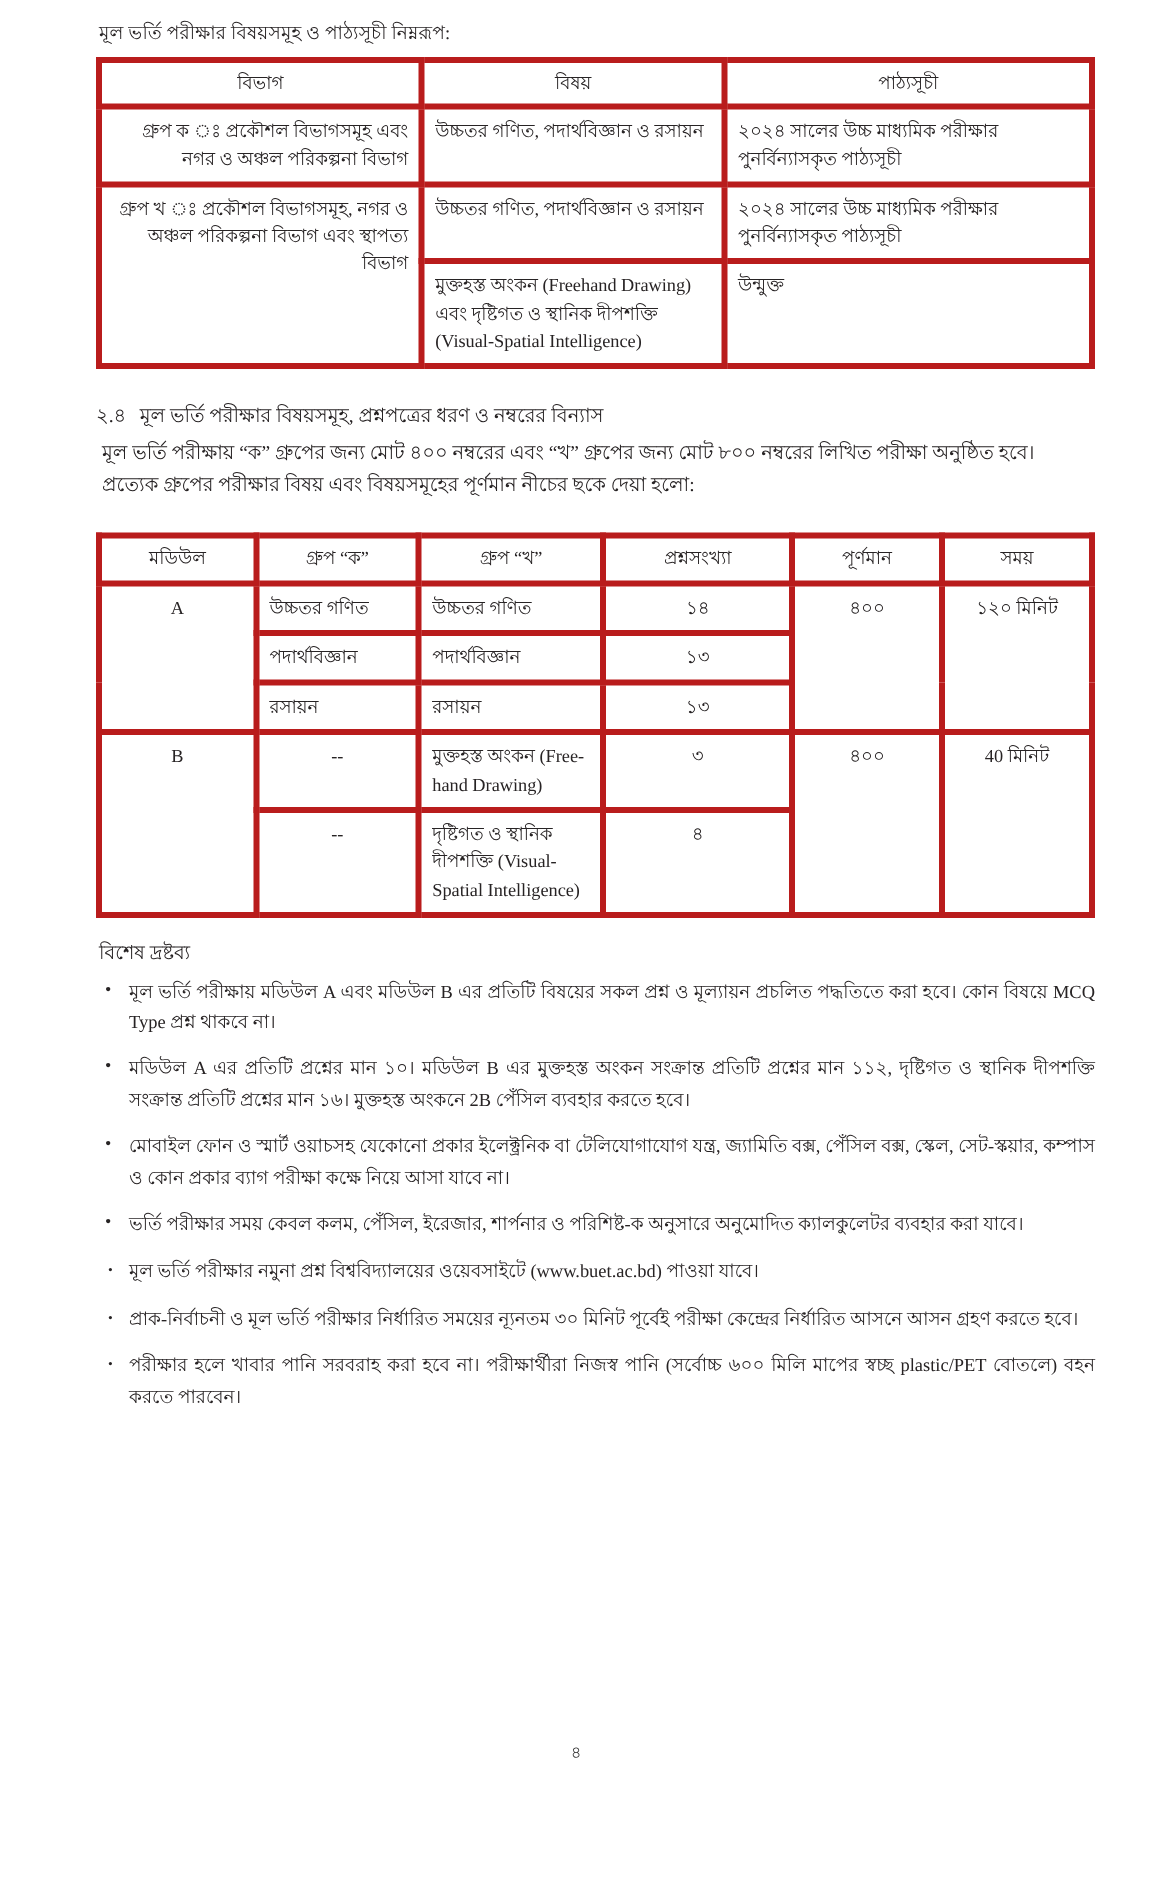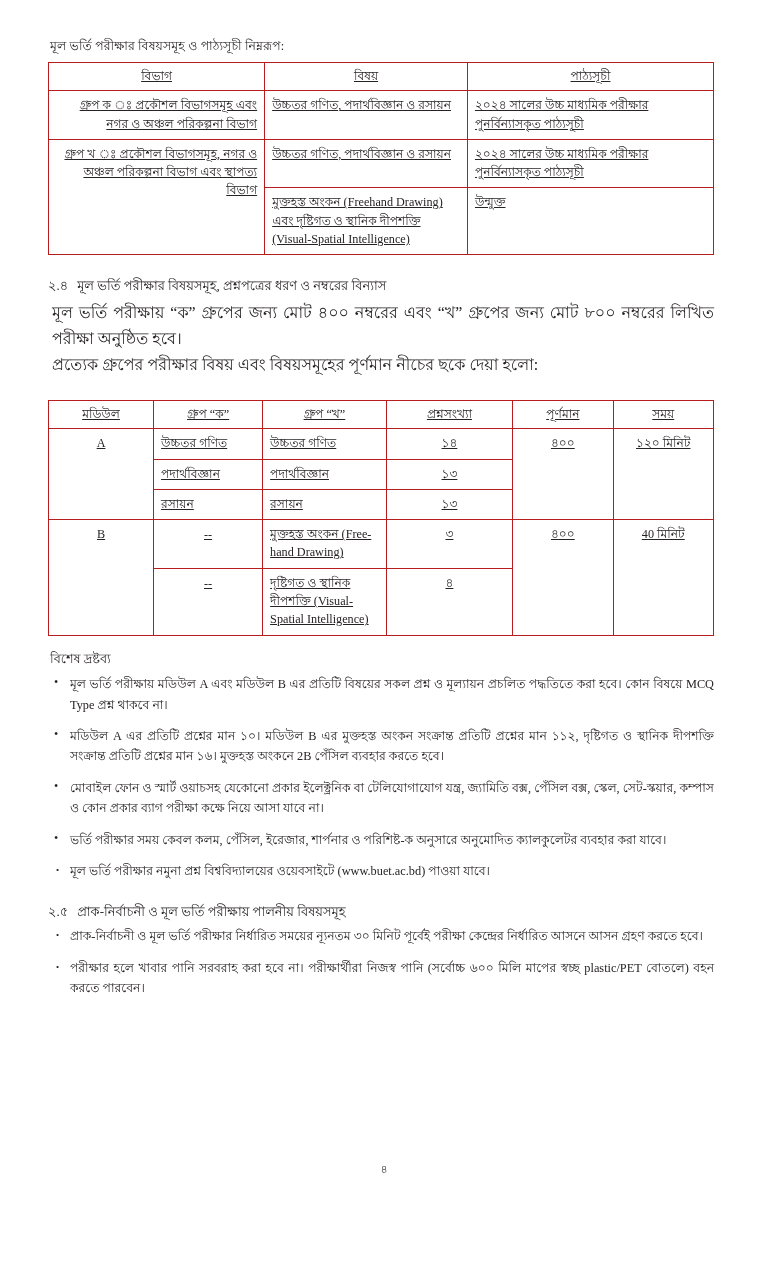--- a/index.html
+++ b/index.html
@@ -17,24 +17,23 @@
   }
   .page {
     position: absolute;
     left: 0; top: 0;
     width: 768px;
     height: 1265px;
     padding: 0;
   }
   .content {
     position: absolute;
-    left: 48px;
+    left: 64px;
     top: 14px;
     width: 666px;
-    margin-top: 24px;
   }
 
   
   .bn {
     font-family: "Liberation Serif", "DejaVu Serif", serif;
     font-size: 12.2px;
     line-height: 1.45;
     color: #272324;
   }
   .intro-line {
@@ -43,28 +42,27 @@
     letter-spacing: .01em;
   }
 
   
   table.doc-table {
     border-collapse: collapse;
     width: 100%;
     table-layout: fixed;
   }
   table.doc-table td, table.doc-table th {
-    border: 1px solid #b91c1c;
+    border: 4px solid #b91c1c;
     vertical-align: top;
     padding: 5px 7px 6px 7px;
     font-size: 12.2px;
     line-height: 1.5;
     font-weight: normal;
     color: #272324;
-    text-decoration: underline;
   }
   table.doc-table th {
     text-align: center;
     vertical-align: middle;
     padding: 4px 6px 5px 6px;
   }
   .cell-center { text-align: center; vertical-align: middle; }
   .cell-mid    { vertical-align: middle; }
   .dept-cell   { text-align: right; line-height: 1.6; padding-right: 42px; }
   .module-letter {
@@ -88,21 +86,21 @@
   .t2 col.c6 { width: 15.1%; }
 
   .sec-head {
     font-size: 13px;
     margin: 22px 0 4px 0;
     color: #231f20;
   }
   .sec-head .num { margin-right: 9px; }
 
   .para {
-    font-size: 16px;
+    font-size: 13px;
     line-height: 1.62;
     margin: 0 0 0 4px;
     text-align: justify;
   }
   .spacer-tbl { height: 22px; }
 
   .notes-title {
     font-size: 12.8px;
     margin: 14px 0 6px 2px;
   }
@@ -248,23 +246,20 @@
 
     <div class="bn notes-title">বিশেষ দ্রষ্টব্য</div>
     <ul class="notes bn">
       <li>মূল ভর্তি পরীক্ষায় মডিউল A এবং মডিউল B এর প্রতিটি বিষয়ের সকল প্রশ্ন ও মূল্যায়ন প্রচলিত পদ্ধতিতে করা হবে। কোন বিষয়ে MCQ Type প্রশ্ন থাকবে না।</li>
       <li>মডিউল A এর প্রতিটি প্রশ্নের মান ১০। মডিউল B এর মুক্তহস্ত অংকন সংক্রান্ত প্রতিটি প্রশ্নের মান ১১২, দৃষ্টিগত ও স্থানিক দীপশক্তি সংক্রান্ত প্রতিটি প্রশ্নের মান ১৬। মুক্তহস্ত অংকনে 2B পেঁসিল ব্যবহার করতে হবে।</li>
       <li>মোবাইল ফোন ও স্মার্ট ওয়াচসহ যেকোনো প্রকার ইলেক্ট্রনিক বা টেলিযোগাযোগ যন্ত্র, জ্যামিতি বক্স, পেঁসিল বক্স, স্কেল, সেট-স্কয়ার, কম্পাস ও কোন প্রকার ব্যাগ পরীক্ষা কক্ষে নিয়ে আসা যাবে না।</li>
       <li>ভর্তি পরীক্ষার সময় কেবল কলম, পেঁসিল, ইরেজার, শার্পনার ও পরিশিষ্ট-ক অনুসারে অনুমোদিত ক্যালকুলেটর ব্যবহার করা যাবে।</li>
       <li class="wide-bullet">মূল ভর্তি পরীক্ষার নমুনা প্রশ্ন বিশ্ববিদ্যালয়ের ওয়েবসাইটে (www.buet.ac.bd) পাওয়া যাবে।</li>
     </ul>
 
-    <div class="bn sec-head">
-      <span class="num">২.৫</span><span>প্রাক-নির্বাচনী ও মূল ভর্তি পরীক্ষায় পালনীয় বিষয়সমূহ</span>
-    </div>
     <ul class="notes bn">
       <li class="wide-bullet">প্রাক-নির্বাচনী ও মূল ভর্তি পরীক্ষার নির্ধারিত সময়ের ন্যূনতম ৩০ মিনিট পূর্বেই পরীক্ষা কেন্দ্রের নির্ধারিত আসনে আসন গ্রহণ করতে হবে।</li>
       <li class="wide-bullet">পরীক্ষার হলে খাবার পানি সরবরাহ করা হবে না। পরীক্ষার্থীরা নিজস্ব পানি (সর্বোচ্চ ৬০০ মিলি মাপের স্বচ্ছ plastic/PET বোতলে) বহন করতে পারবেন।</li>
     </ul>
 
   </div>
 
   <div class="page-num bn">৪</div>
 </div>
 

